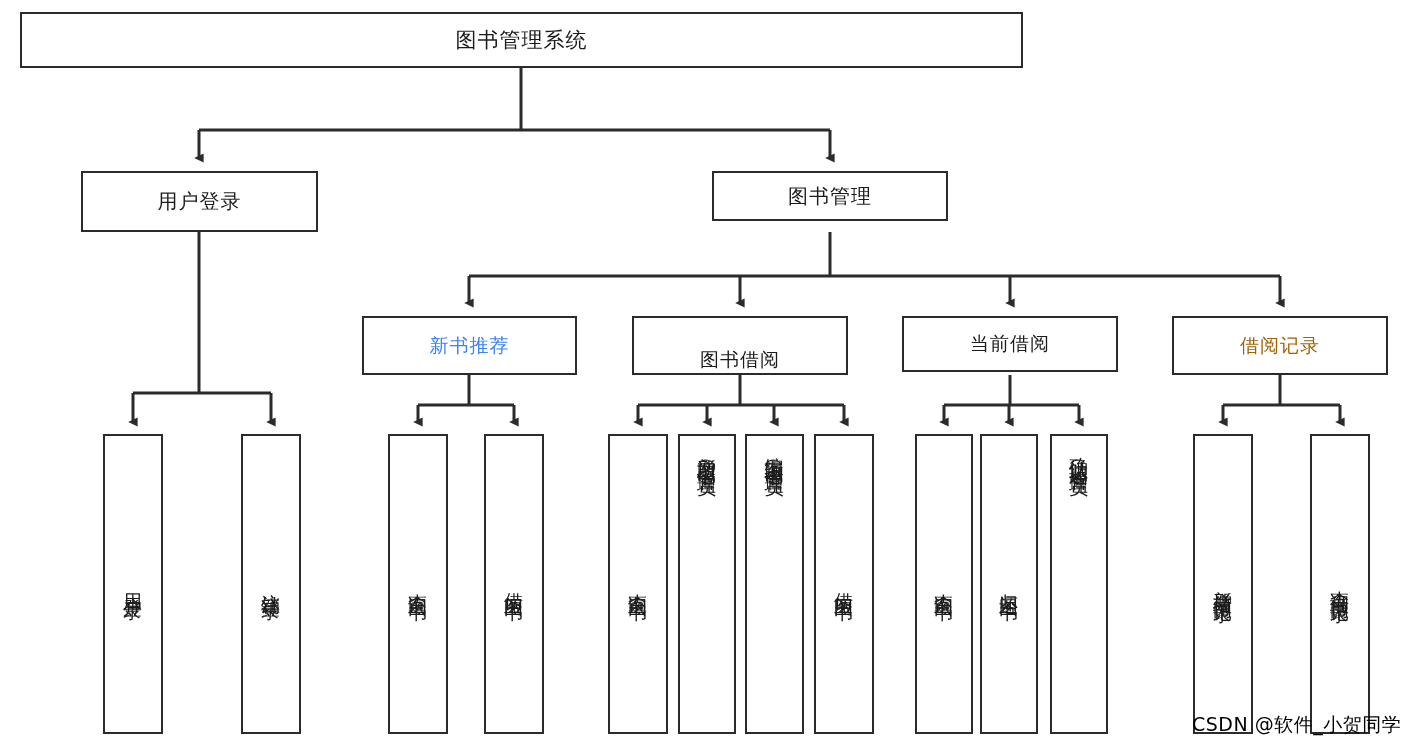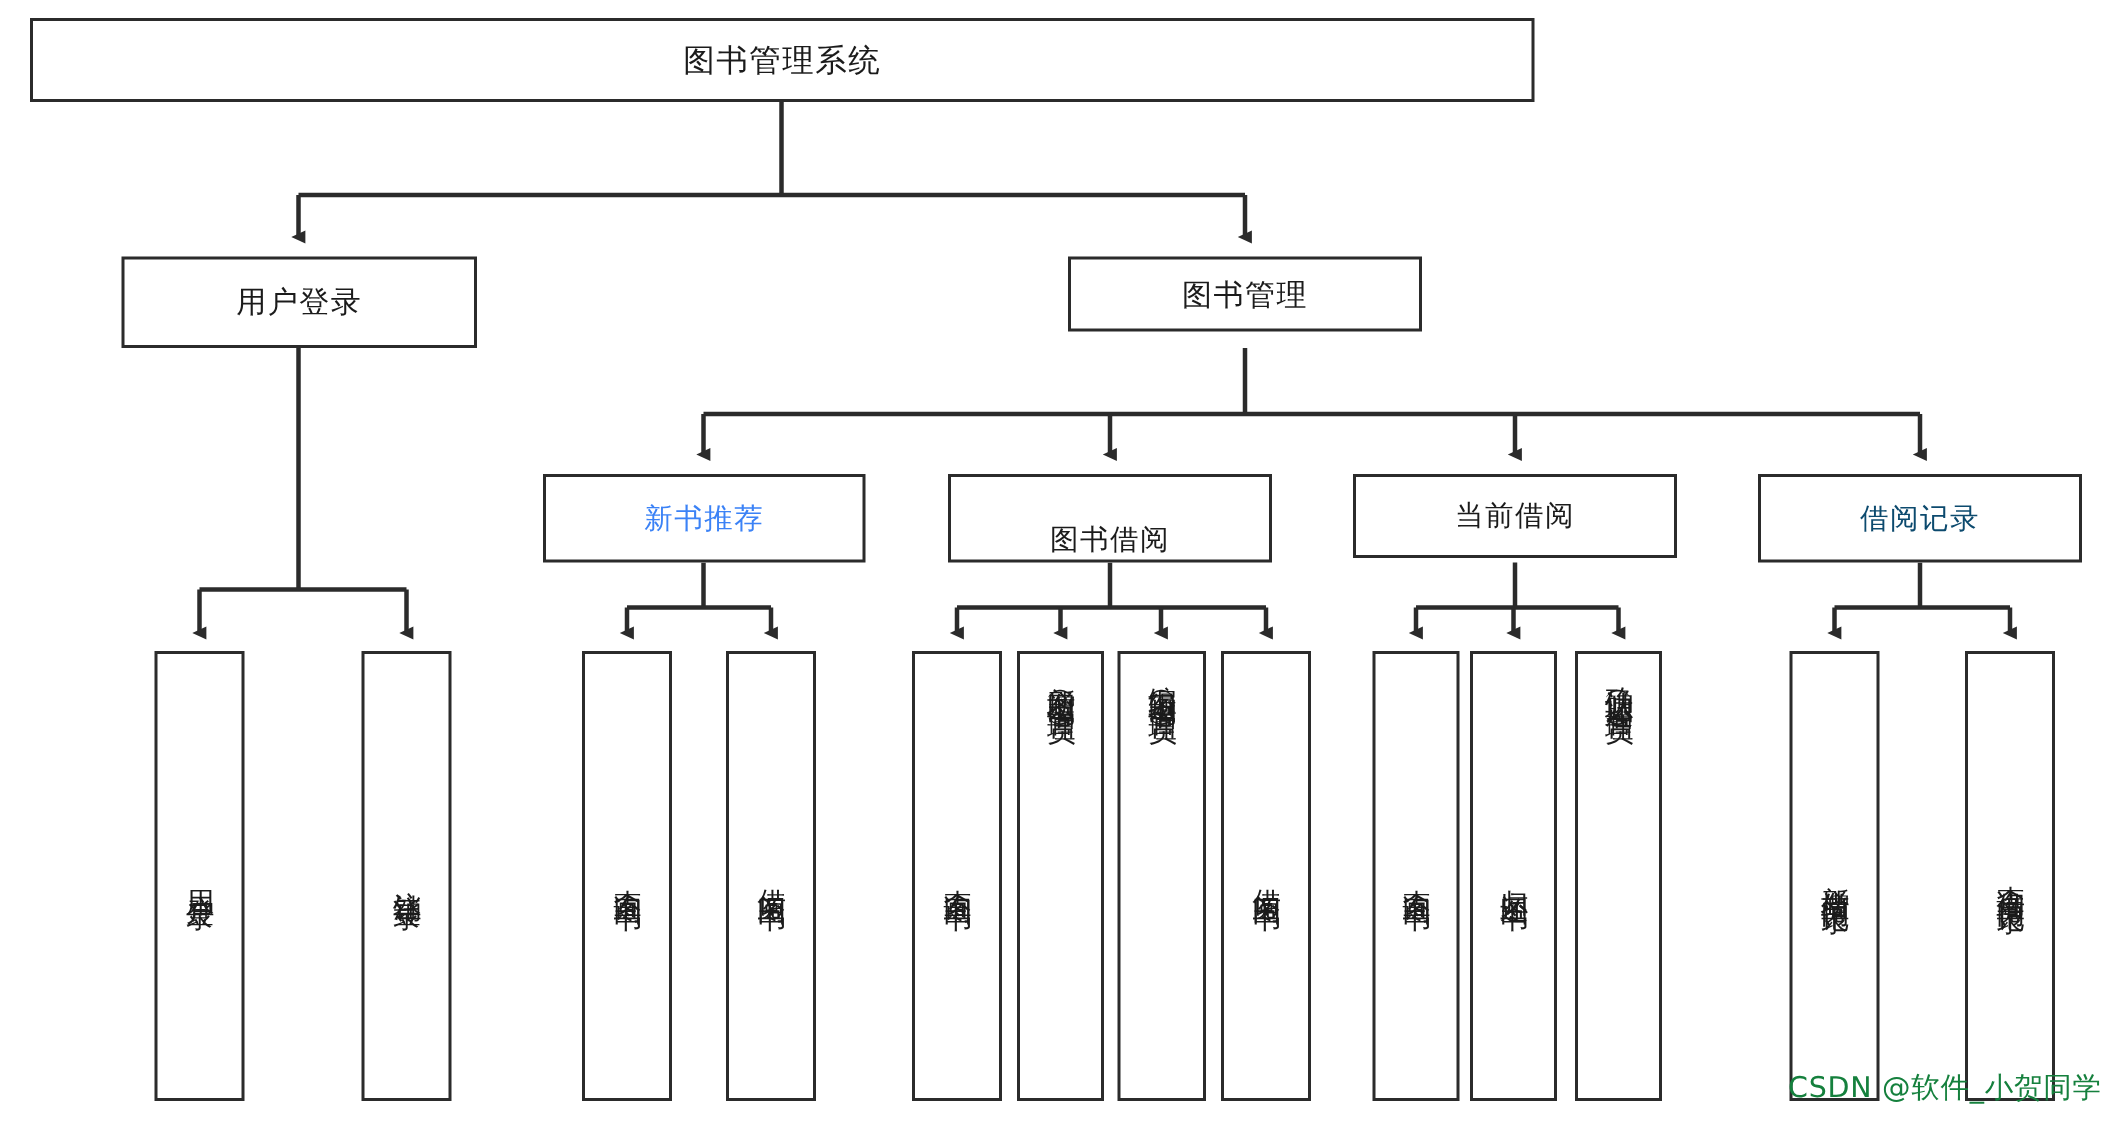--- a/index.html
+++ b/index.html
@@ -147,21 +147,21 @@
 
   <div class="node level2" style="left: 362px; top: 316px; width: 215px; height: 59px; border-color: rgb(43, 43, 43); background: rgb(255, 255, 255); color: #3b82f6;">
     <span>新书推荐</span>
   </div>
   <div class="node level2" style="left: 632px; top: 316px; width: 216px; height: 59px; border-color: rgb(43, 43, 43); background: rgb(255, 255, 255); color: rgb(27, 27, 27); align-items: flex-end;">
     <span>图书借阅</span>
   </div>
   <div class="node level2" style="left: 902px; top: 316px; width: 216px; height: 56px; border-color: rgb(43, 43, 43); background: rgb(255, 255, 255); color: rgb(27, 27, 27);">
     <span>当前借阅</span>
   </div>
-  <div class="node level2" style="left: 1172px; top: 316px; width: 216px; height: 59px; border-color: rgb(43, 43, 43); background: rgb(255, 255, 255); color: #0c4a6e;">
+  <div class="node level2" style="left: 1172px; top: 316px; width: 216px; height: 59px; border-color: rgb(43, 43, 43); background: rgb(255, 255, 255); color: #a16207;">
     <span>借阅记录</span>
   </div>
 
   <div class="node leaf center-text" style="left: 103px; top: 434px; width: 60px; height: 300px; border-color: rgb(43, 43, 43); background: rgb(255, 255, 255); color: rgb(27, 27, 27);">
     <span class="vtext">用户登录</span>
   </div>
   <div class="node leaf center-text" style="left: 241px; top: 434px; width: 60px; height: 300px; border-color: rgb(43, 43, 43); background: rgb(255, 255, 255); color: rgb(27, 27, 27);">
     <span class="vtext">注销登录</span>
   </div>
   <div class="node leaf center-text" style="left: 388px; top: 434px; width: 60px; height: 300px; border-color: rgb(43, 43, 43); background: rgb(255, 255, 255); color: rgb(27, 27, 27);">
@@ -191,15 +191,15 @@
   <div class="node leaf" style="left: 1050px; top: 434px; width: 58px; height: 300px; border-color: rgb(43, 43, 43); background: rgb(255, 255, 255); color: rgb(27, 27, 27);">
     <span class="vtext">确认归还（管理员）</span>
   </div>
   <div class="node leaf center-text" style="left: 1193px; top: 434px; width: 60px; height: 300px; border-color: rgb(43, 43, 43); background: rgb(255, 255, 255); color: rgb(27, 27, 27);">
     <span class="vtext">新增借阅记录</span>
   </div>
   <div class="node leaf center-text" style="left: 1310px; top: 434px; width: 60px; height: 300px; border-color: rgb(43, 43, 43); background: rgb(255, 255, 255); color: rgb(27, 27, 27);">
     <span class="vtext">查询借阅记录</span>
   </div>
 
-  <div class="watermark" style="left: 1192px; top: 712px; color: #15803d;">CSDN @软件_小贺同学</div>
+  <div class="watermark" style="left: 1192px; top: 712px; color: #000000;">CSDN @软件_小贺同学</div>
 
 </div>
 
 </body></html>

